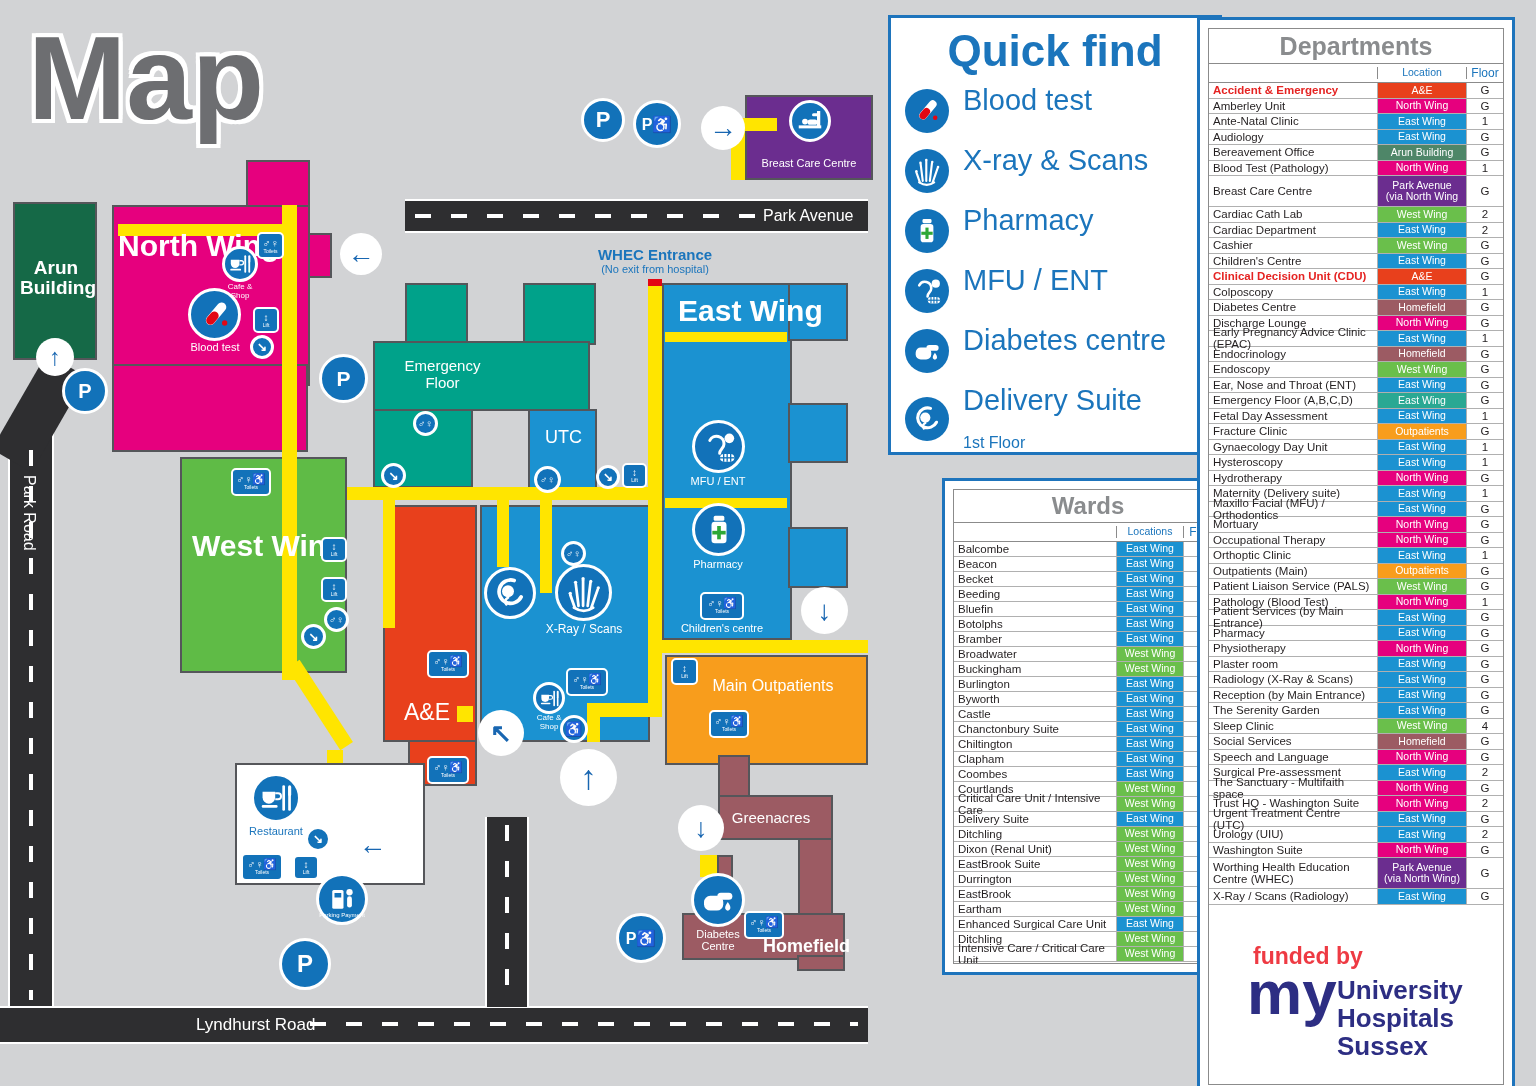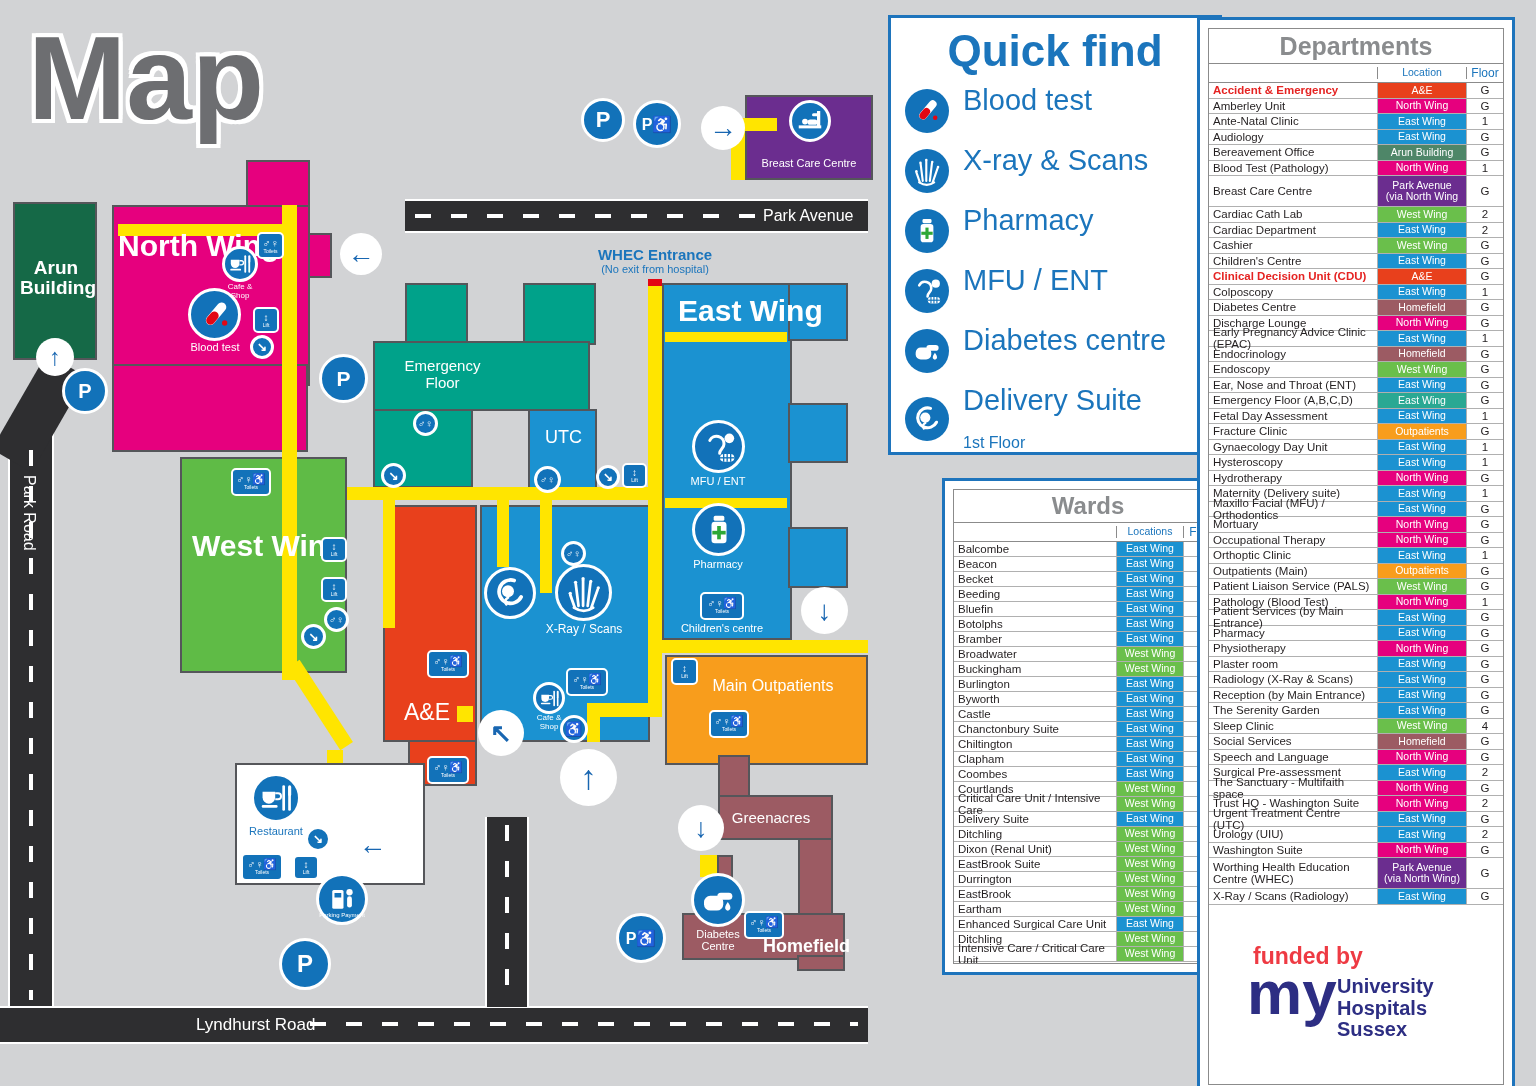--- a/index.html
+++ b/index.html
@@ -47,21 +47,21 @@
   
   .qf-title{text-align:center;color:#1b75bc;font-weight:bold;font-size:44px;margin:8px 0 10px}
   .qf-item{display:flex;align-items:center;gap:14px;margin:0 0 11px 14px}
   .qf-ic{width:44px;height:44px;border-radius:50%;background:#1272b9;flex:0 0 auto;display:flex;align-items:center;justify-content:center}
   .qf-ic svg{width:34px;height:34px}
   .qf-label{color:#1b75bc;font-size:29px;line-height:1}
   .qf-sub{color:#1b75bc;font-size:16px;line-height:1;display:block;margin-top:20px}
   
   .fb-prefix{position:absolute;color:#ee3a43;font-weight:bold;font-size:23px}
   .fb-my{position:absolute;color:#2d2e83;font-weight:bold;font-size:62px;line-height:1}
-  .fb-org{position:absolute;color:#2d2e83;font-weight:bold;font-size:20px;line-height:1.08;white-space:pre-line}
+  .fb-org{position:absolute;color:#2d2e83;font-weight:bold;font-size:26px;line-height:1.08;white-space:pre-line}
   .whec{position:absolute;color:#1b75bc;text-align:center;line-height:1.15}
 </style>
 </head>
 <body>
 
 <svg width="0" height="0" style="position:absolute">
   <defs>
     <symbol id="i-blood" viewBox="0 0 24 24">
       <g transform="rotate(40 12 12)">
           <rect x="9.2" y="3" width="5.6" height="16" rx="2.8" fill="#fff"></rect>

